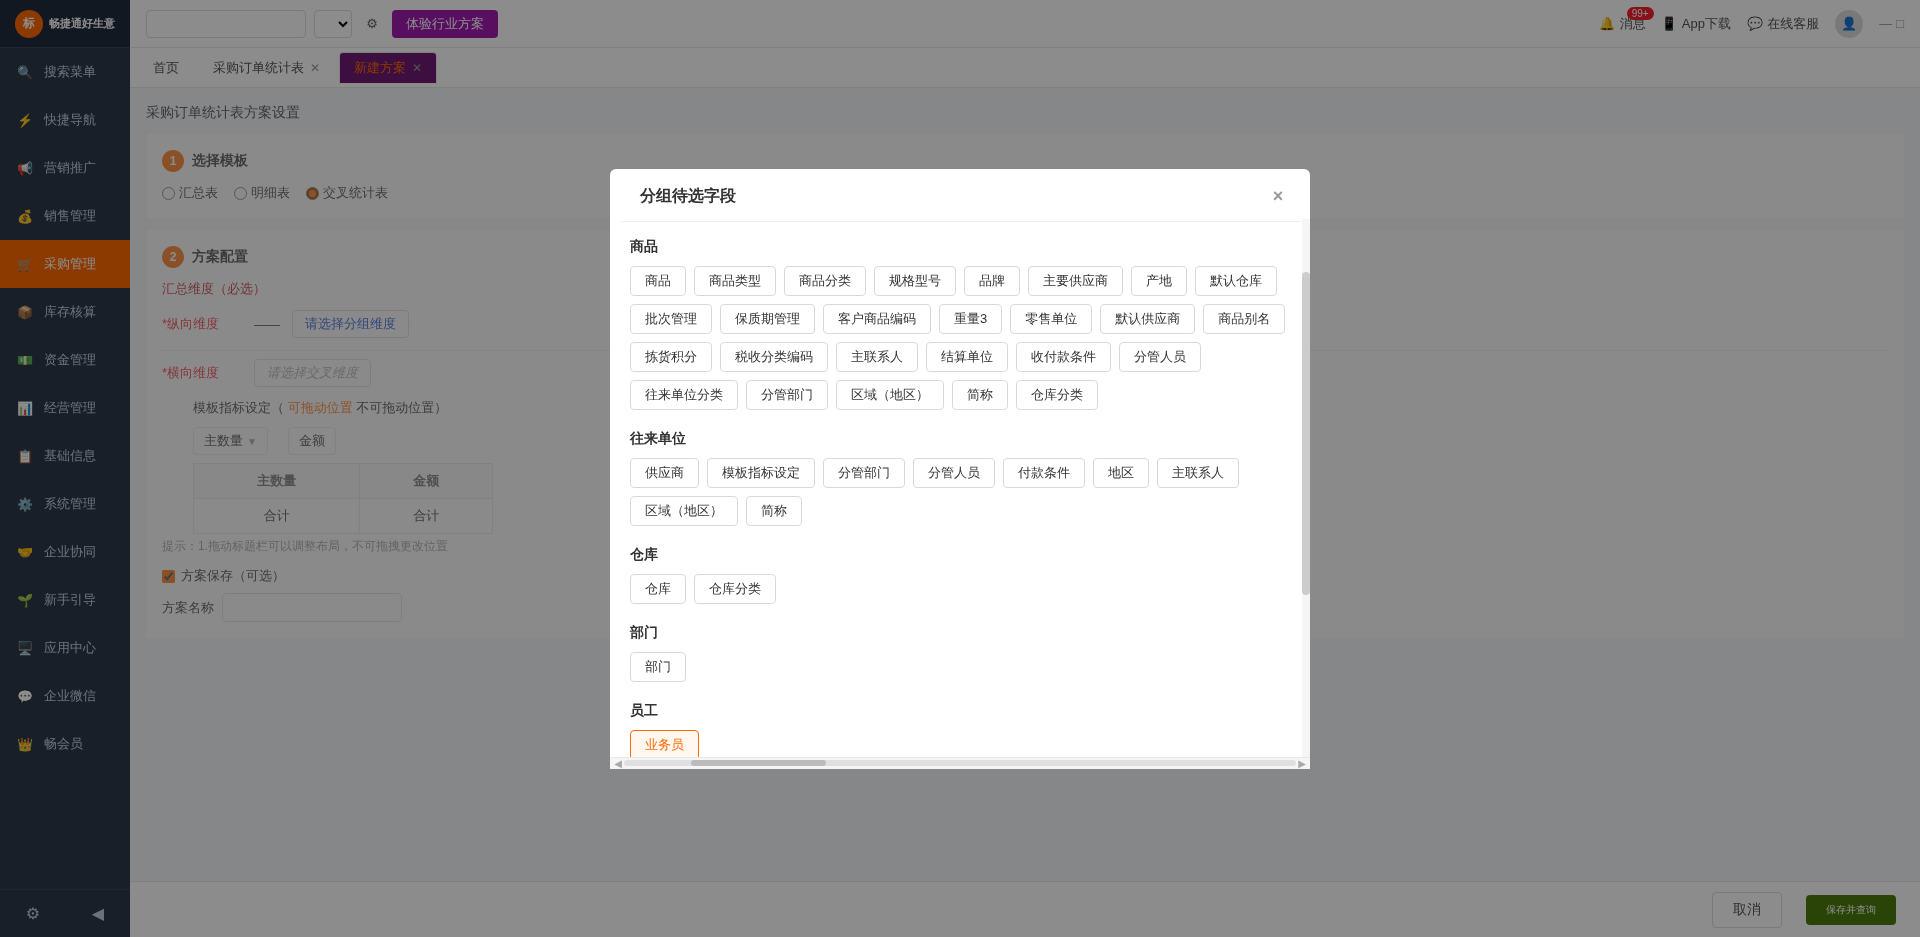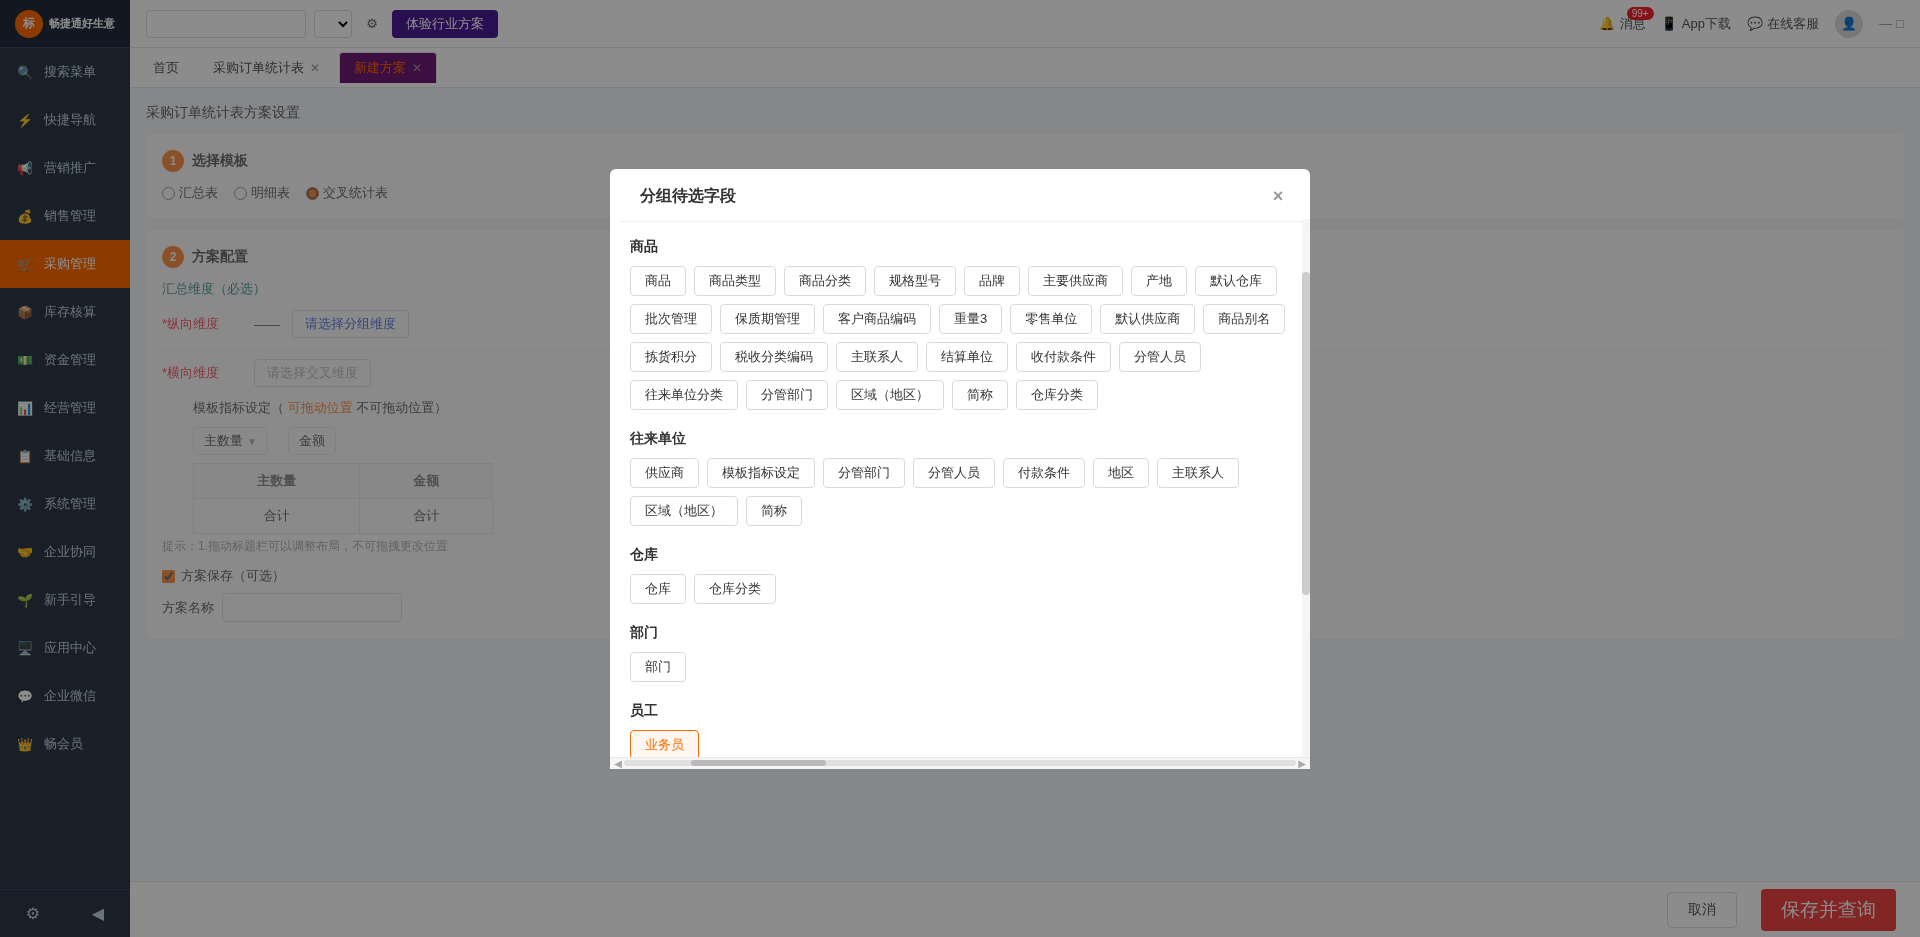--- a/index.html
+++ b/index.html
@@ -23,21 +23,21 @@
     .header-search input {
       width: 160px; height: 28px;
       border: 1px solid #ddd; border-radius: 4px;
       padding: 0 8px; font-size: 12px;
     }
     .header-select {
       height: 28px; border: 1px solid #ddd; border-radius: 4px;
       padding: 0 8px; font-size: 12px; background: white;
     }
     .btn-experience {
-      background: #4c1d95; color: white;
+      background: #a21caf; color: white;
       border: none; border-radius: 4px;
       padding: 5px 14px; cursor: pointer; font-size: 13px;
     }
     .header-right {
       margin-left: auto;
       display: flex; align-items: center; gap: 16px; font-size: 13px; color: #555;
     }
     .badge-wrap { position: relative; }
     .badge { 
       position: absolute; top: -8px; right: -8px;
@@ -150,21 +150,21 @@
       z-index: 98;
     }
     .btn-cancel {
       padding: 8px 20px;
       border: 1px solid #ddd; border-radius: 4px;
       background: white; cursor: pointer; font-size: 14px; color: #555;
     }
     .btn-primary {
       padding: 8px 20px;
       border: none; border-radius: 4px;
-      background: #ef4444; color: white; cursor: pointer; font-size: 19px;
+      background: #4d7c0f; color: white; cursor: pointer; font-size: 10px;
     }
 
     
     .modal-overlay {
       position: fixed;
       top: 0; left: 0; right: 0; bottom: 0;
       background: rgba(0,0,0,0.45);
       z-index: 200;
       display: flex; align-items: center; justify-content: center;
     }
@@ -258,21 +258,21 @@
     .bg-section {
       background: white;
       border-radius: 4px;
       padding: 16px;
       margin-bottom: 12px;
       opacity: 0.7;
     }
     .field-row {
       display: flex; align-items: center; gap: 12px; margin-bottom: 12px;
     }
-    .field-label { color: #0f766e; font-size: 13px; min-width: 80px; }
+    .field-label { color: #b91c1c; font-size: 13px; min-width: 80px; }
     .required { color: #f5222d; }
     .select-placeholder { color: #aaa; }
     .stats-table {
       width: 100%;
       border-collapse: collapse;
       margin-top: 8px;
     }
     .stats-table th, .stats-table td {
       border: 1px solid #e8e8e8;
       padding: 8px 12px;
@@ -452,21 +452,21 @@
       <span class="field-label">汇总维度（必选）</span>
     </div>
     <div class="field-row">
       <span class="field-label required">*纵向维度</span>
       <span>——</span>
       <span class="select-placeholder" style="cursor:pointer;color:#1d4ed8;border:1px solid #ddd;padding:4px 12px;border-radius:4px;">请选择分组维度</span>
     </div>
     <hr class="divider-line">
     <div class="field-row">
       <span class="field-label required">*横向维度</span>
-      <span class="select-placeholder" style="cursor:pointer;color:#aaa;border:1px solid #ddd;padding:4px 12px;border-radius:4px;">请选择交叉维度</span>
+      <span class="select-placeholder" style="cursor:pointer;color:#aaa;border:1px solid #ddd;padding:4px 12px;border-radius:4px;font-style:italic;">请选择交叉维度</span>
     </div>
     <div style="margin-top:10px;margin-left:31px;">
       <span>模板指标设定（</span>
       <span style="color:#ff6b00;">可拖动位置</span>
       <span>不可拖动位置）</span>
       <div class="position-section">
         <div class="tag-with-dropdown">
           <span>主数量</span>
           <span class="arrow-down">▼</span>
         </div>

